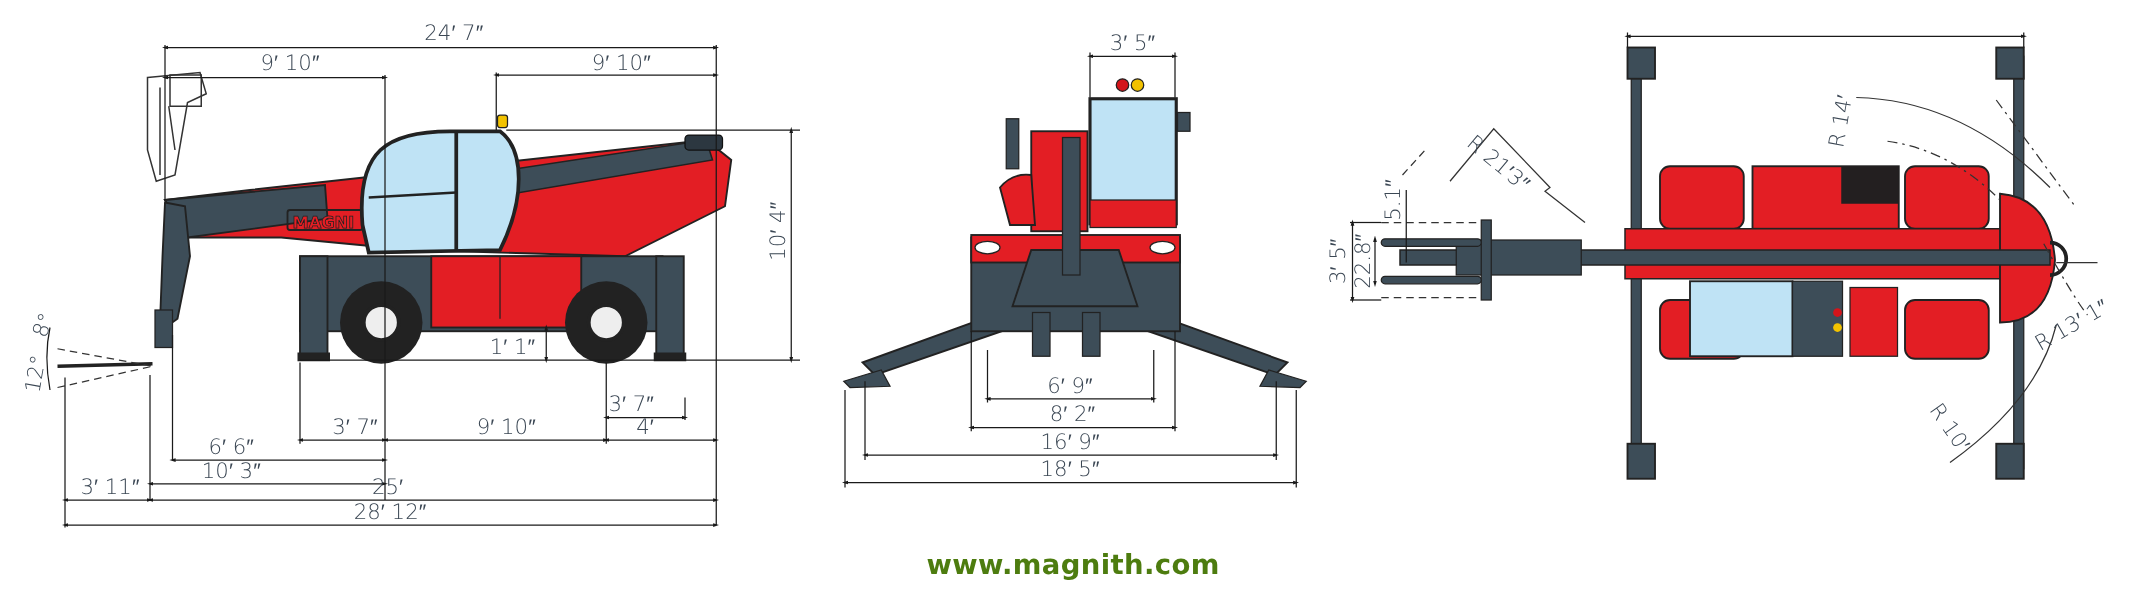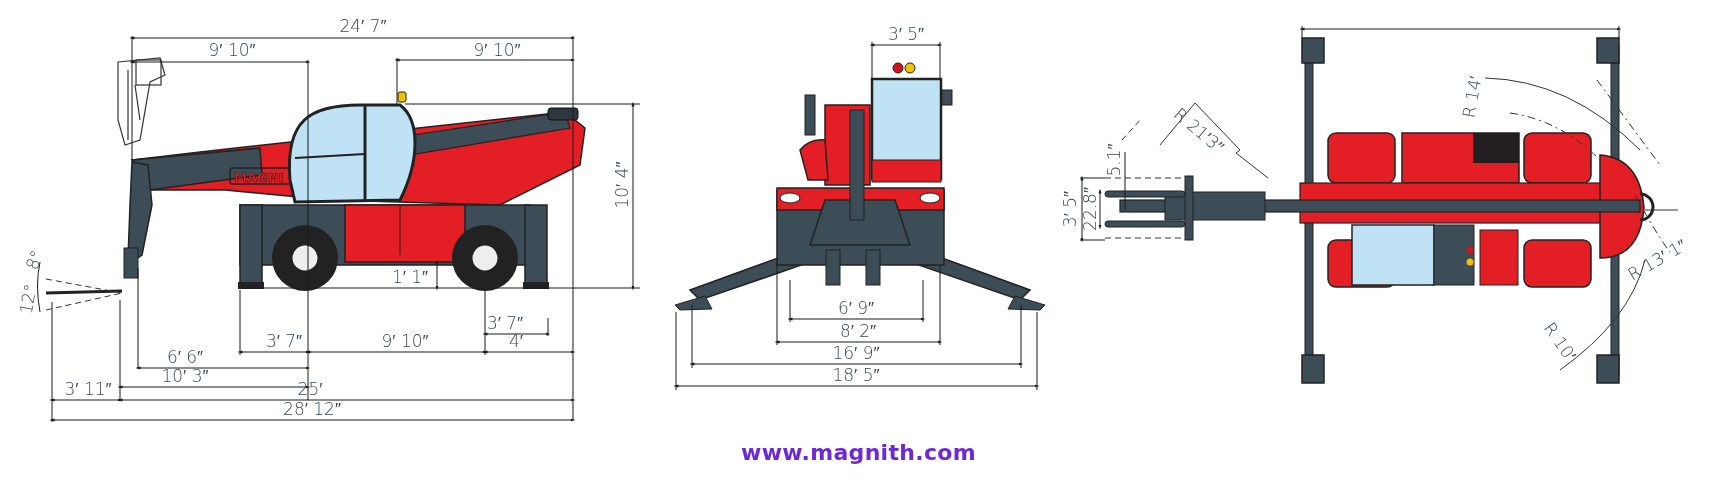--- a/index.html
+++ b/index.html
@@ -1,19 +1,19 @@
 <!DOCTYPE html>
 <html><head>
 <meta charset="utf-8">
 <style>
   html, body { margin:0; padding:0; background:#ffffff; }
   body { width:1717px; height:481px; position:relative; overflow:hidden; font-family:"Liberation Sans", sans-serif; }
   svg { position:absolute; left:0; top:0; }
   .dim { font-family:"DejaVu Sans", sans-serif; font-size:17px; fill:#3b4754; font-weight:300; }
-  .footer { position:absolute; left:0; width:1717px; top:440px; text-align:center; font-family:"DejaVu Sans", sans-serif; font-weight:bold; font-size:22px; color:#6d28d9; letter-spacing:0.3px; }
+  .footer { position:absolute; left:0; width:1717px; top:440px; text-align:center; font-family:"DejaVu Sans", sans-serif; font-weight:bold; font-size:22px; color:#4d7c0f; letter-spacing:0.3px; }
 </style>
 </head>
 <body>
 
 <svg width="1717" height="481" viewBox="0 0 1717 481">
   <defs>
     <marker id="arr" viewBox="0 0 10 10" refX="5" refY="5" markerWidth="5" markerHeight="5" orient="auto-start-reverse">
       <path d="M0,2 L10,5 L0,8 z" fill="#1a1a1a"></path>
     </marker>
   </defs>

